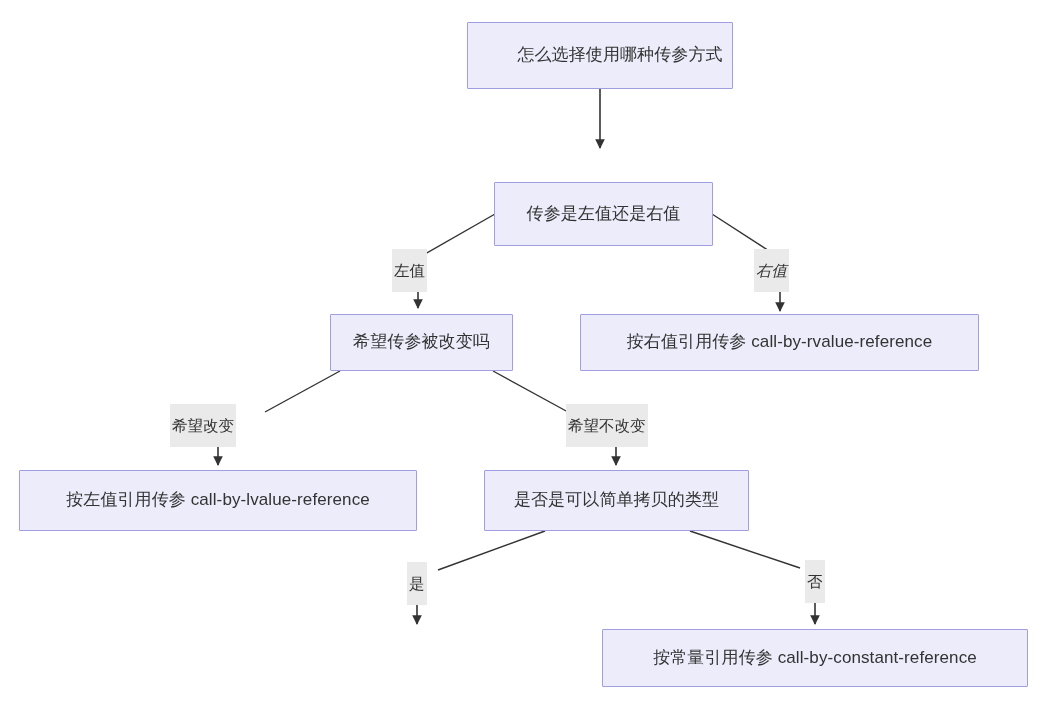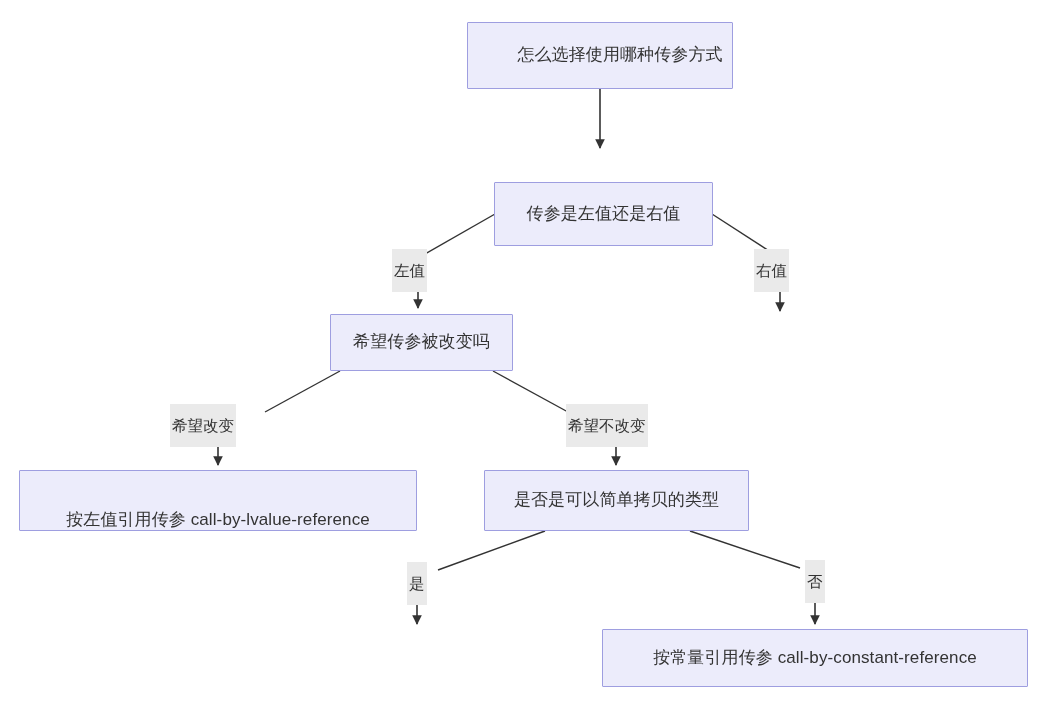--- a/index.html
+++ b/index.html
@@ -87,41 +87,44 @@
   </svg>
 
   <div class="node" style="left:467px; top:22px; width:266px; height:67px;padding-left:40px;">
     <span>怎么选择使用哪种传参方式</span>
   </div>
 
   <div class="node" style="left:494px; top:150px; width:219px; height:64px;margin-top:32px;">
     <span>传参是左值还是右值</span>
   </div>
 
+  <div class="node" style="left:580px; top:314px; width:399px; height:57px;">
+    <span>按右值引用传参 call-by-rvalue-reference</span>
+  </div>
 
   <div class="node" style="left:330px; top:314px; width:183px; height:57px;font-family:Liberation Serif, serif;">
     <span>希望传参被改变吗</span>
   </div>
 
-  <div class="node" style="left:19px; top:470px; width:398px; height:61px;align-items:flex-end;">
+  <div class="node" style="left:19px; top:470px; width:398px; height:61px;">
     <span>按左值引用传参 call-by-lvalue-reference</span>
   </div>
 
   <div class="node" style="left:484px; top:470px; width:265px; height:61px;">
     <span>是否是可以简单拷贝的类型</span>
   </div>
 
 
   <div class="node" style="left:602px; top:629px; width:426px; height:58px;">
     <span>按常量引用传参 call-by-constant-reference</span>
   </div>
 
   <div class="edge-label" style="left:392px; top:249px;">左值</div>
 
-  <div class="edge-label" style="left:754px; top:249px;">右值</div>
+  <div class="edge-label" style="left:754px; top:249px;font-style:italic;">右值</div>
 
   <div class="edge-label" style="left:170px; top:404px;">希望改变</div>
 
   <div class="edge-label" style="left:566px; top:404px;">希望不改变</div>
 
   <div class="edge-label" style="left:407px; top:562px;">是</div>
 
   <div class="edge-label" style="left:805px; top:560px;">否</div>
 
 </div>

